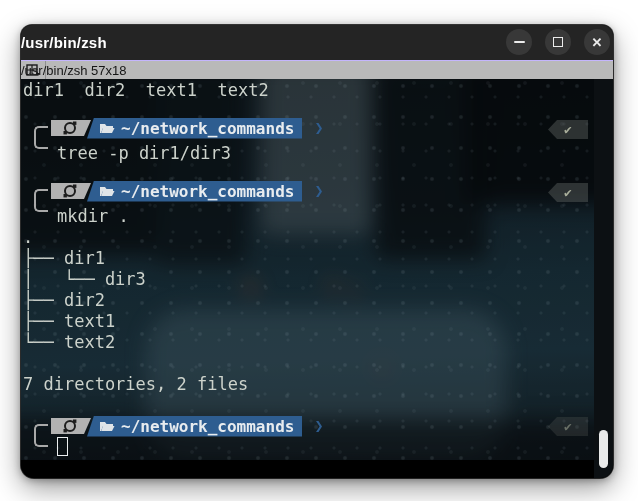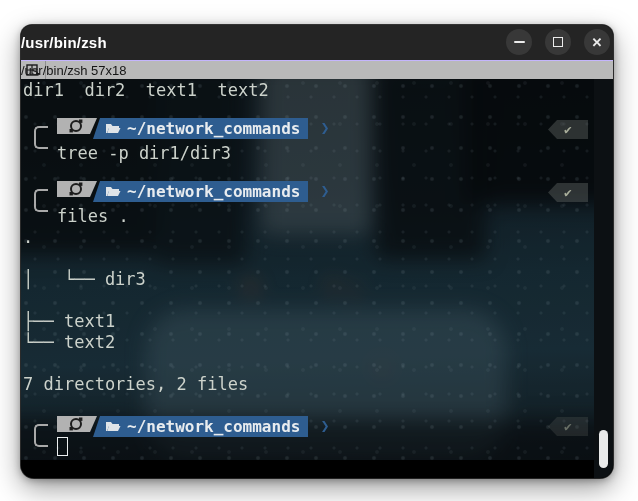--- a/index.html
+++ b/index.html
@@ -86,21 +86,21 @@
   .trow { position:absolute; left:2px; height:21px; }
 
   
   .bracket {
     position:absolute; left:13px; width:14px; height:23px;
     border-left:2px solid #a9a9a9; border-top:2px solid #a9a9a9; border-bottom:2px solid #a9a9a9;
     border-radius:5px 0 0 5px;
   }
 
   
-  .pbar { position:absolute; left:36px; height:20px; display:flex; align-items:flex-start; }
+  .pbar { position:absolute; left:30px; height:20px; display:flex; align-items:center; }
   .seg-gray {
     background:#b2b2b2; display:flex; align-items:center; padding:0 13px 0 11px;
     clip-path:polygon(0 0, 100% 0, calc(100% - 7px) 100%, 0 100%);
   }
   .seg-blue {
     background:#2e5d90; color:#e8ecef; font-weight:bold; font-size:16px;
     display:flex; align-items:center; gap:6px; padding:0 8px 0 12px; margin-left:-4px;
     clip-path:polygon(7px 0, 100% 0, 100% 100%, 0 100%);
   }
   .seg-tip { width:11px; background:#2e5d90; margin-left:-1px;
@@ -232,25 +232,27 @@
             <path d="M4 6 h11.5 L13 11 H2.2 Z" fill="#dfe4e8"></path>
           </svg>
           <span>~/network_commands</span>
         </span>
         <span class="seg-tip"></span>
         <span class="seg-chev">❯</span>
       </div>
       <div class="status" style="top:104px">
         <span>✔</span>
       </div>
-      <div class="trow" style="top:127px; left:36px">files .</div>
+      <div class="trow" style="top:127px; left:36px">mkdir .</div>
 
       
       <div class="trow" style="top:148px">.</div>
+      <div class="trow" style="top:169px">├── dir1</div>
       <div class="trow" style="top:190px">│   └── dir3</div>
+      <div class="trow" style="top:211px">├── dir2</div>
       <div class="trow" style="top:232px">├── text1</div>
       <div class="trow" style="top:253px">└── text2</div>
 
       
       <div class="trow" style="top:295px">7 directories, 2 files</div>
 
       
       <div class="bracket" style="top:345px"></div>
       <div class="pbar" style="top:337px">
         <span class="seg-gray">

